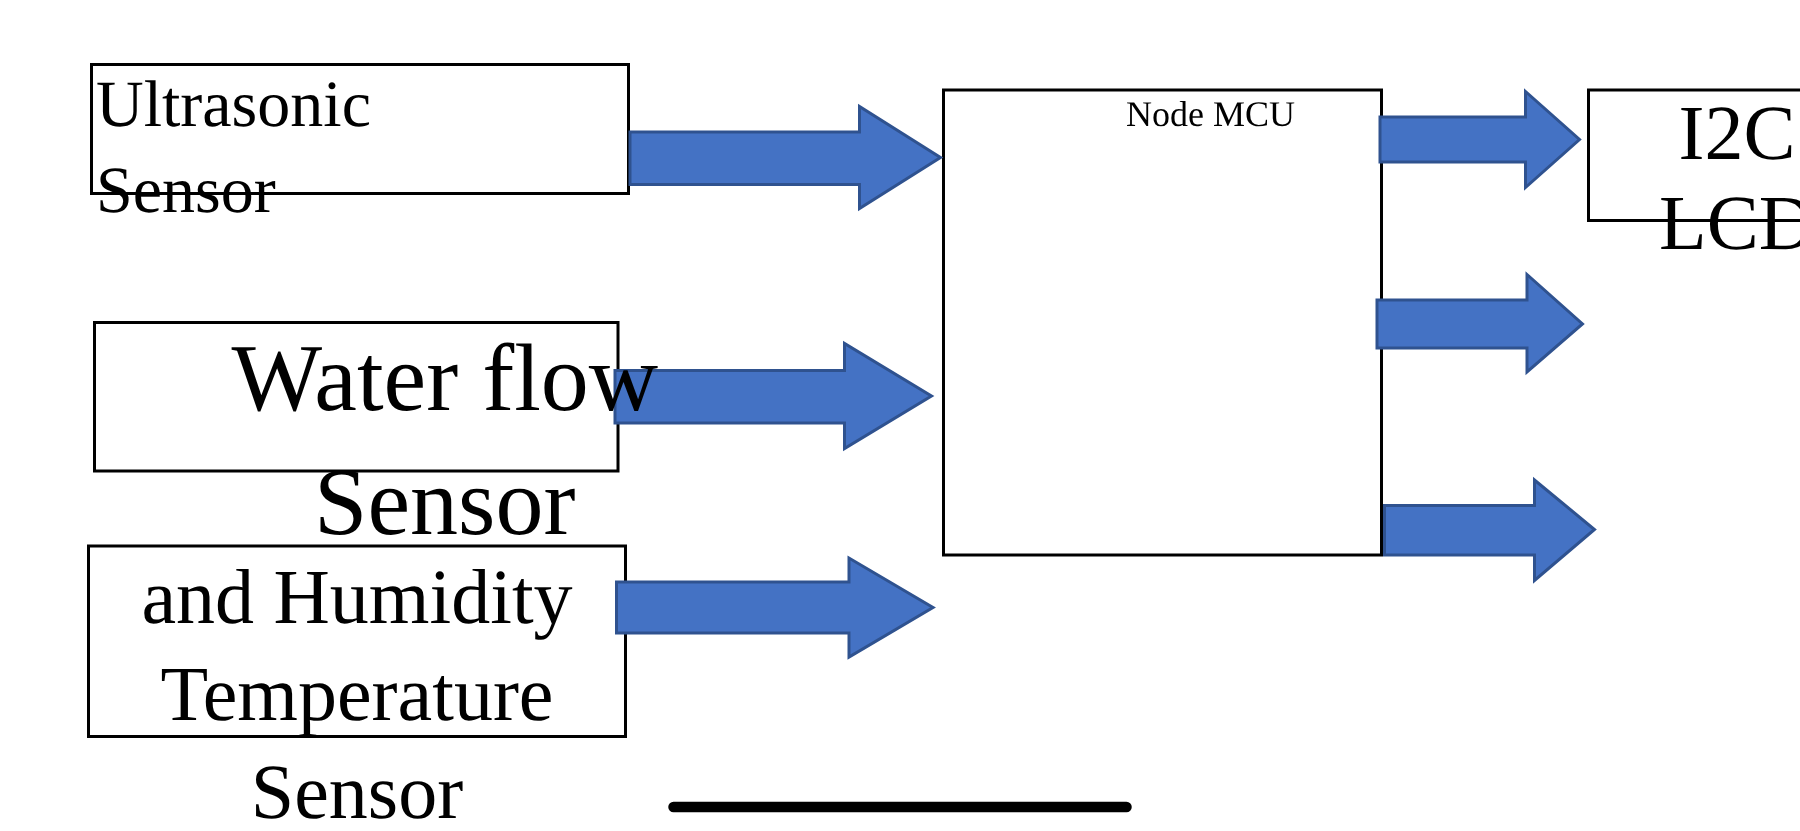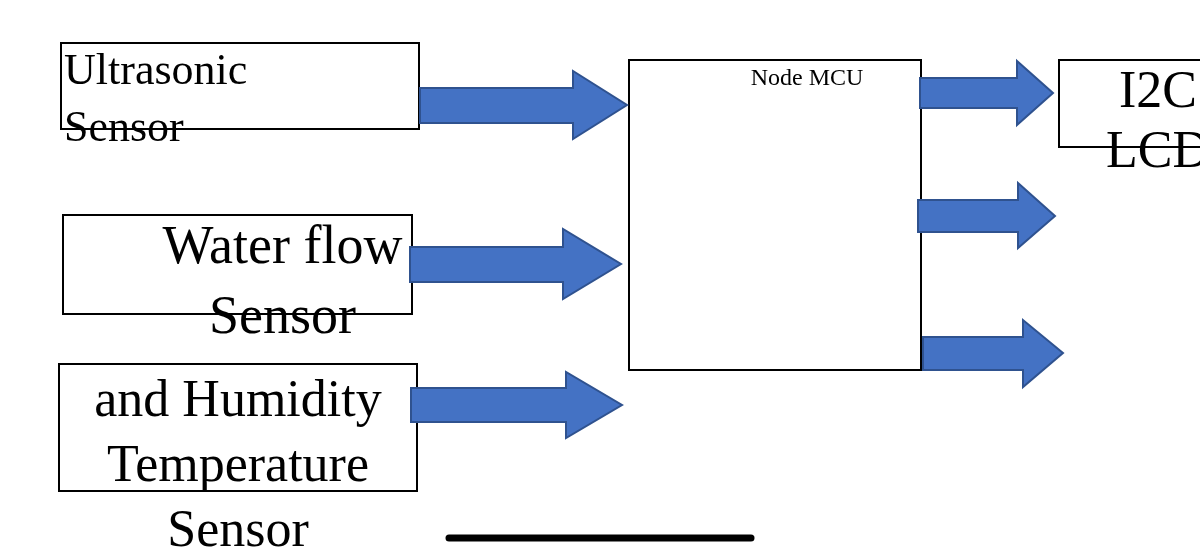--- a/index.html
+++ b/index.html
@@ -44,22 +44,22 @@
     color: #000000;
   }
   .node-label span { display: block; }
 
   .label-ultrasonic {
     left: 64px; top: 41px; width: 360px;
     font-size: 44px; line-height: 1.3;
     text-align: left;
   }
   .label-waterflow {
-    left: 62px; top: 210px; width: 351px;
-    font-size: 54px; line-height: 1.3;
+    left: 76px; top: 210px; width: 351px;
+    font-size: 64px; line-height: 1.3;
     text-align: center;
     padding-left: 45px;
   }
   .label-temperature {
     left: 58px; top: 366px; width: 360px;
     font-size: 52px; line-height: 1.25;
     text-align: center;
   }
   .label-mcu {
     left: 628px; top: 63px; width: 294px;

